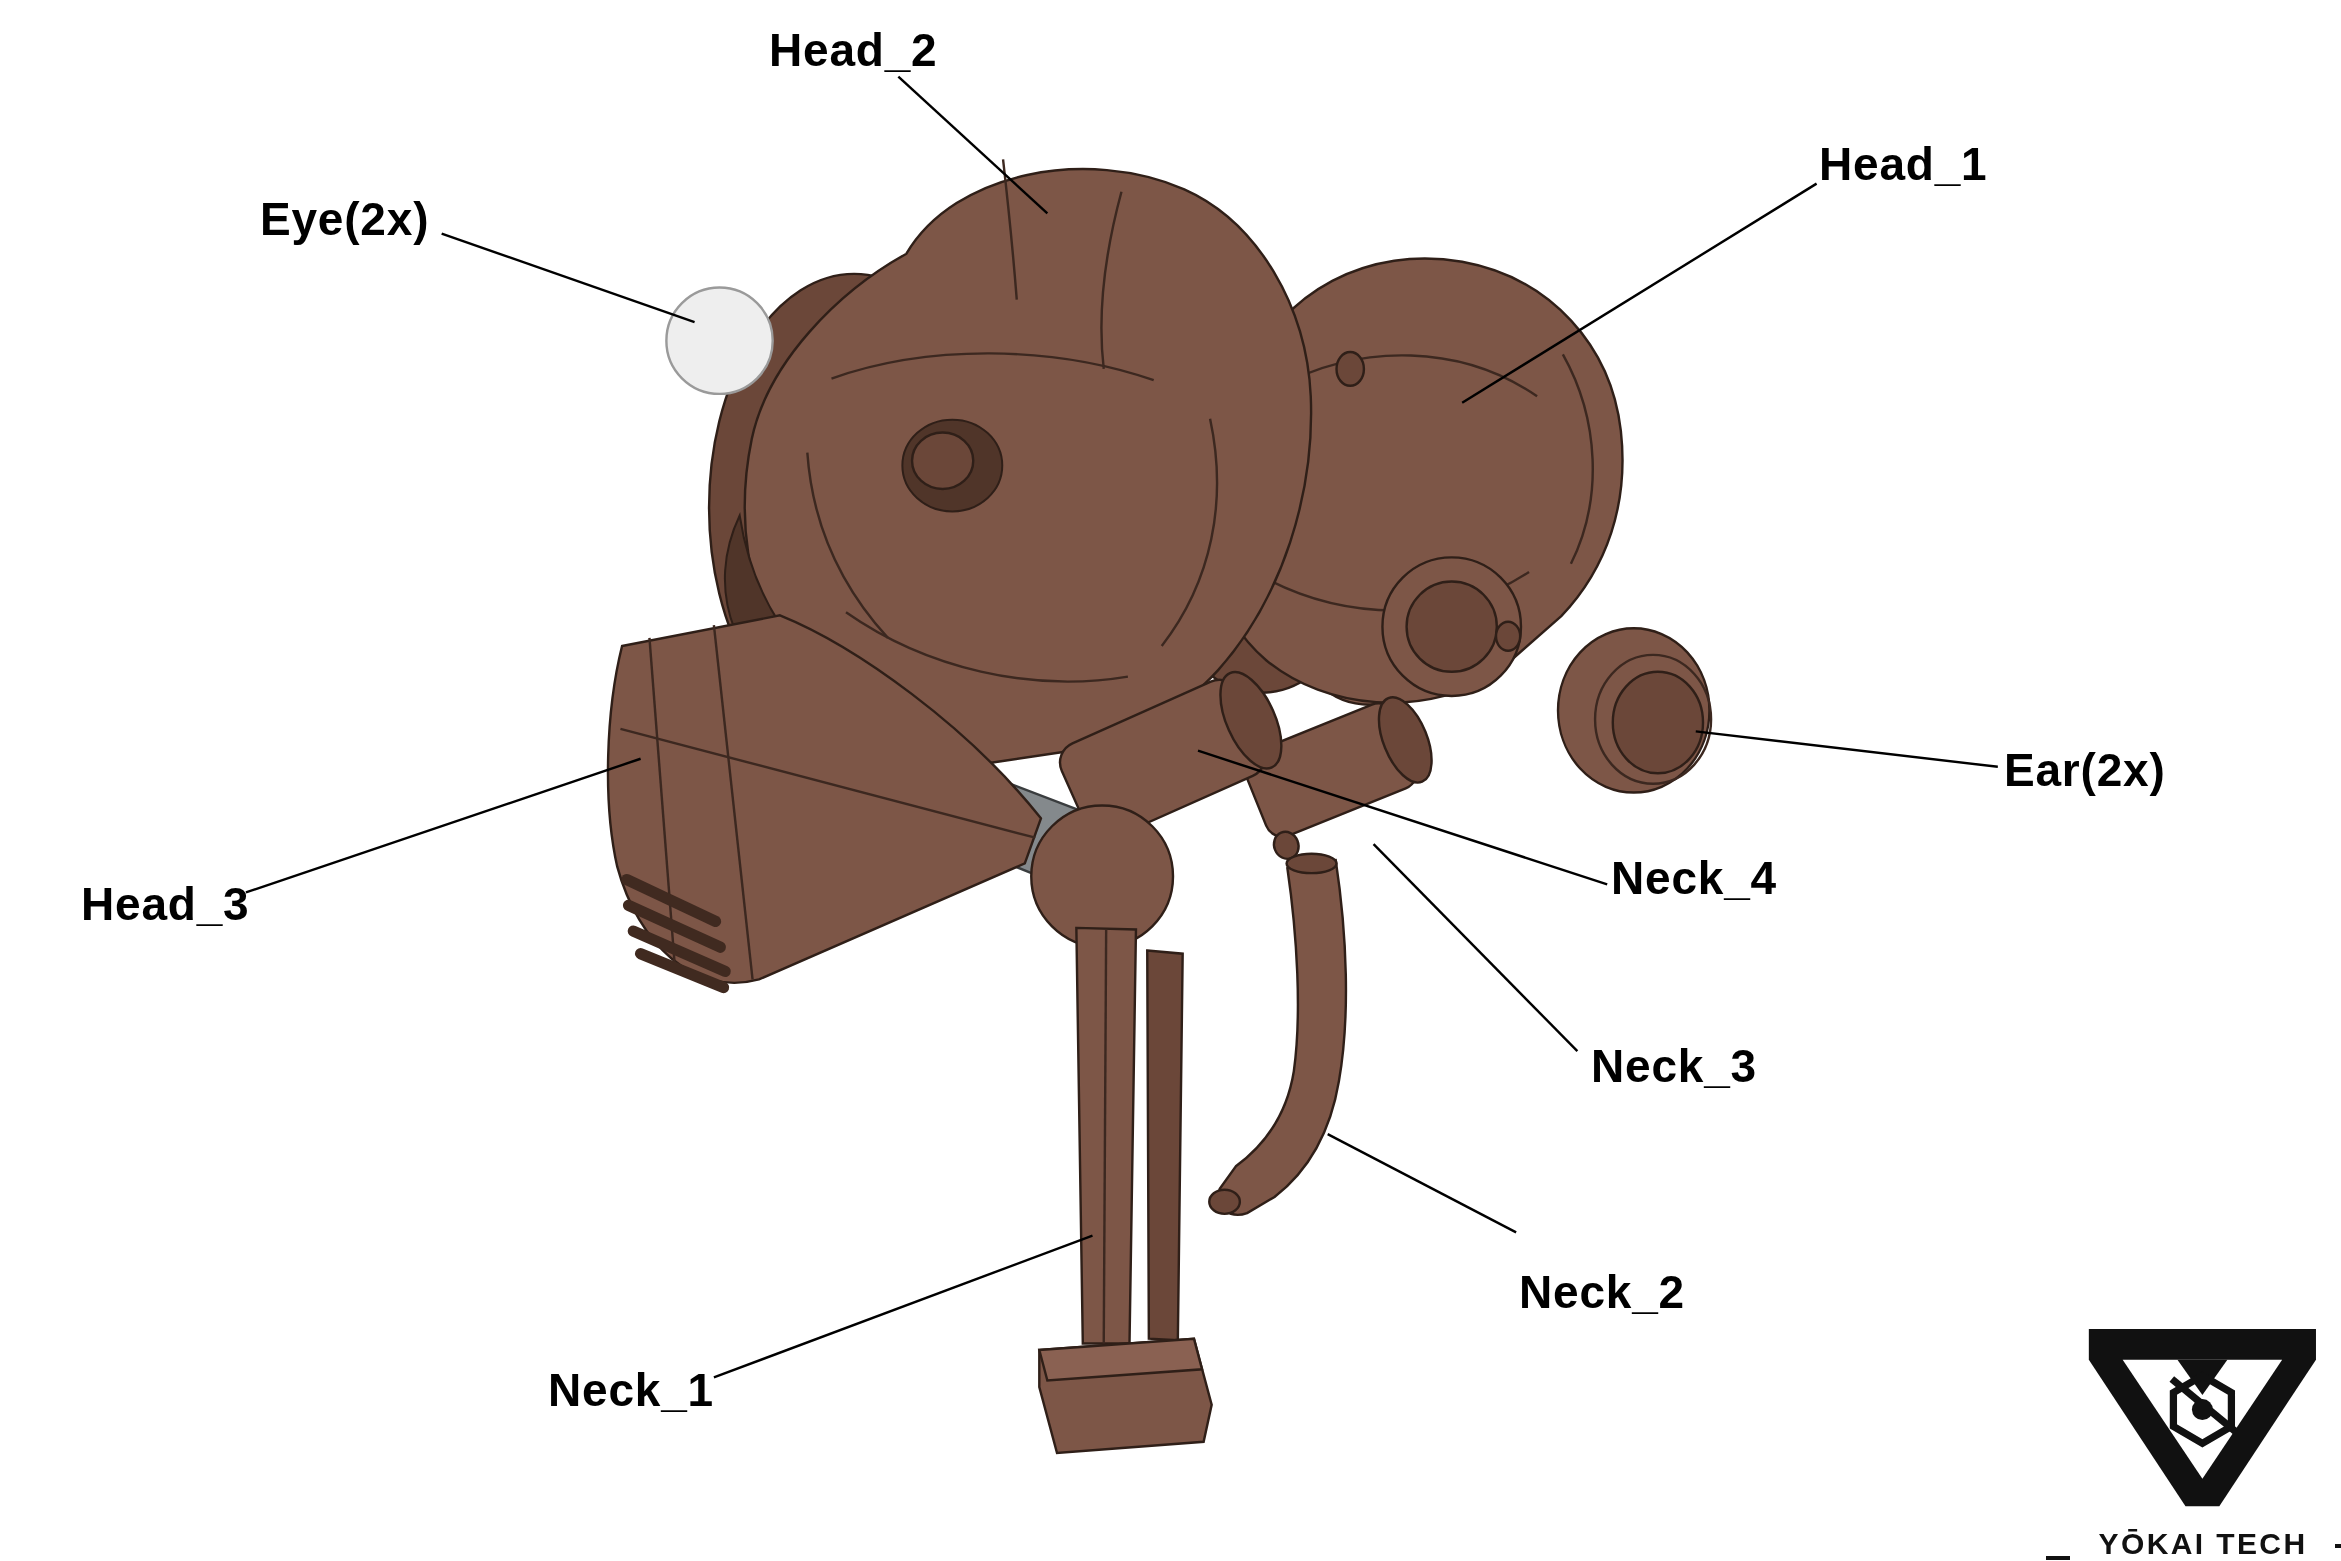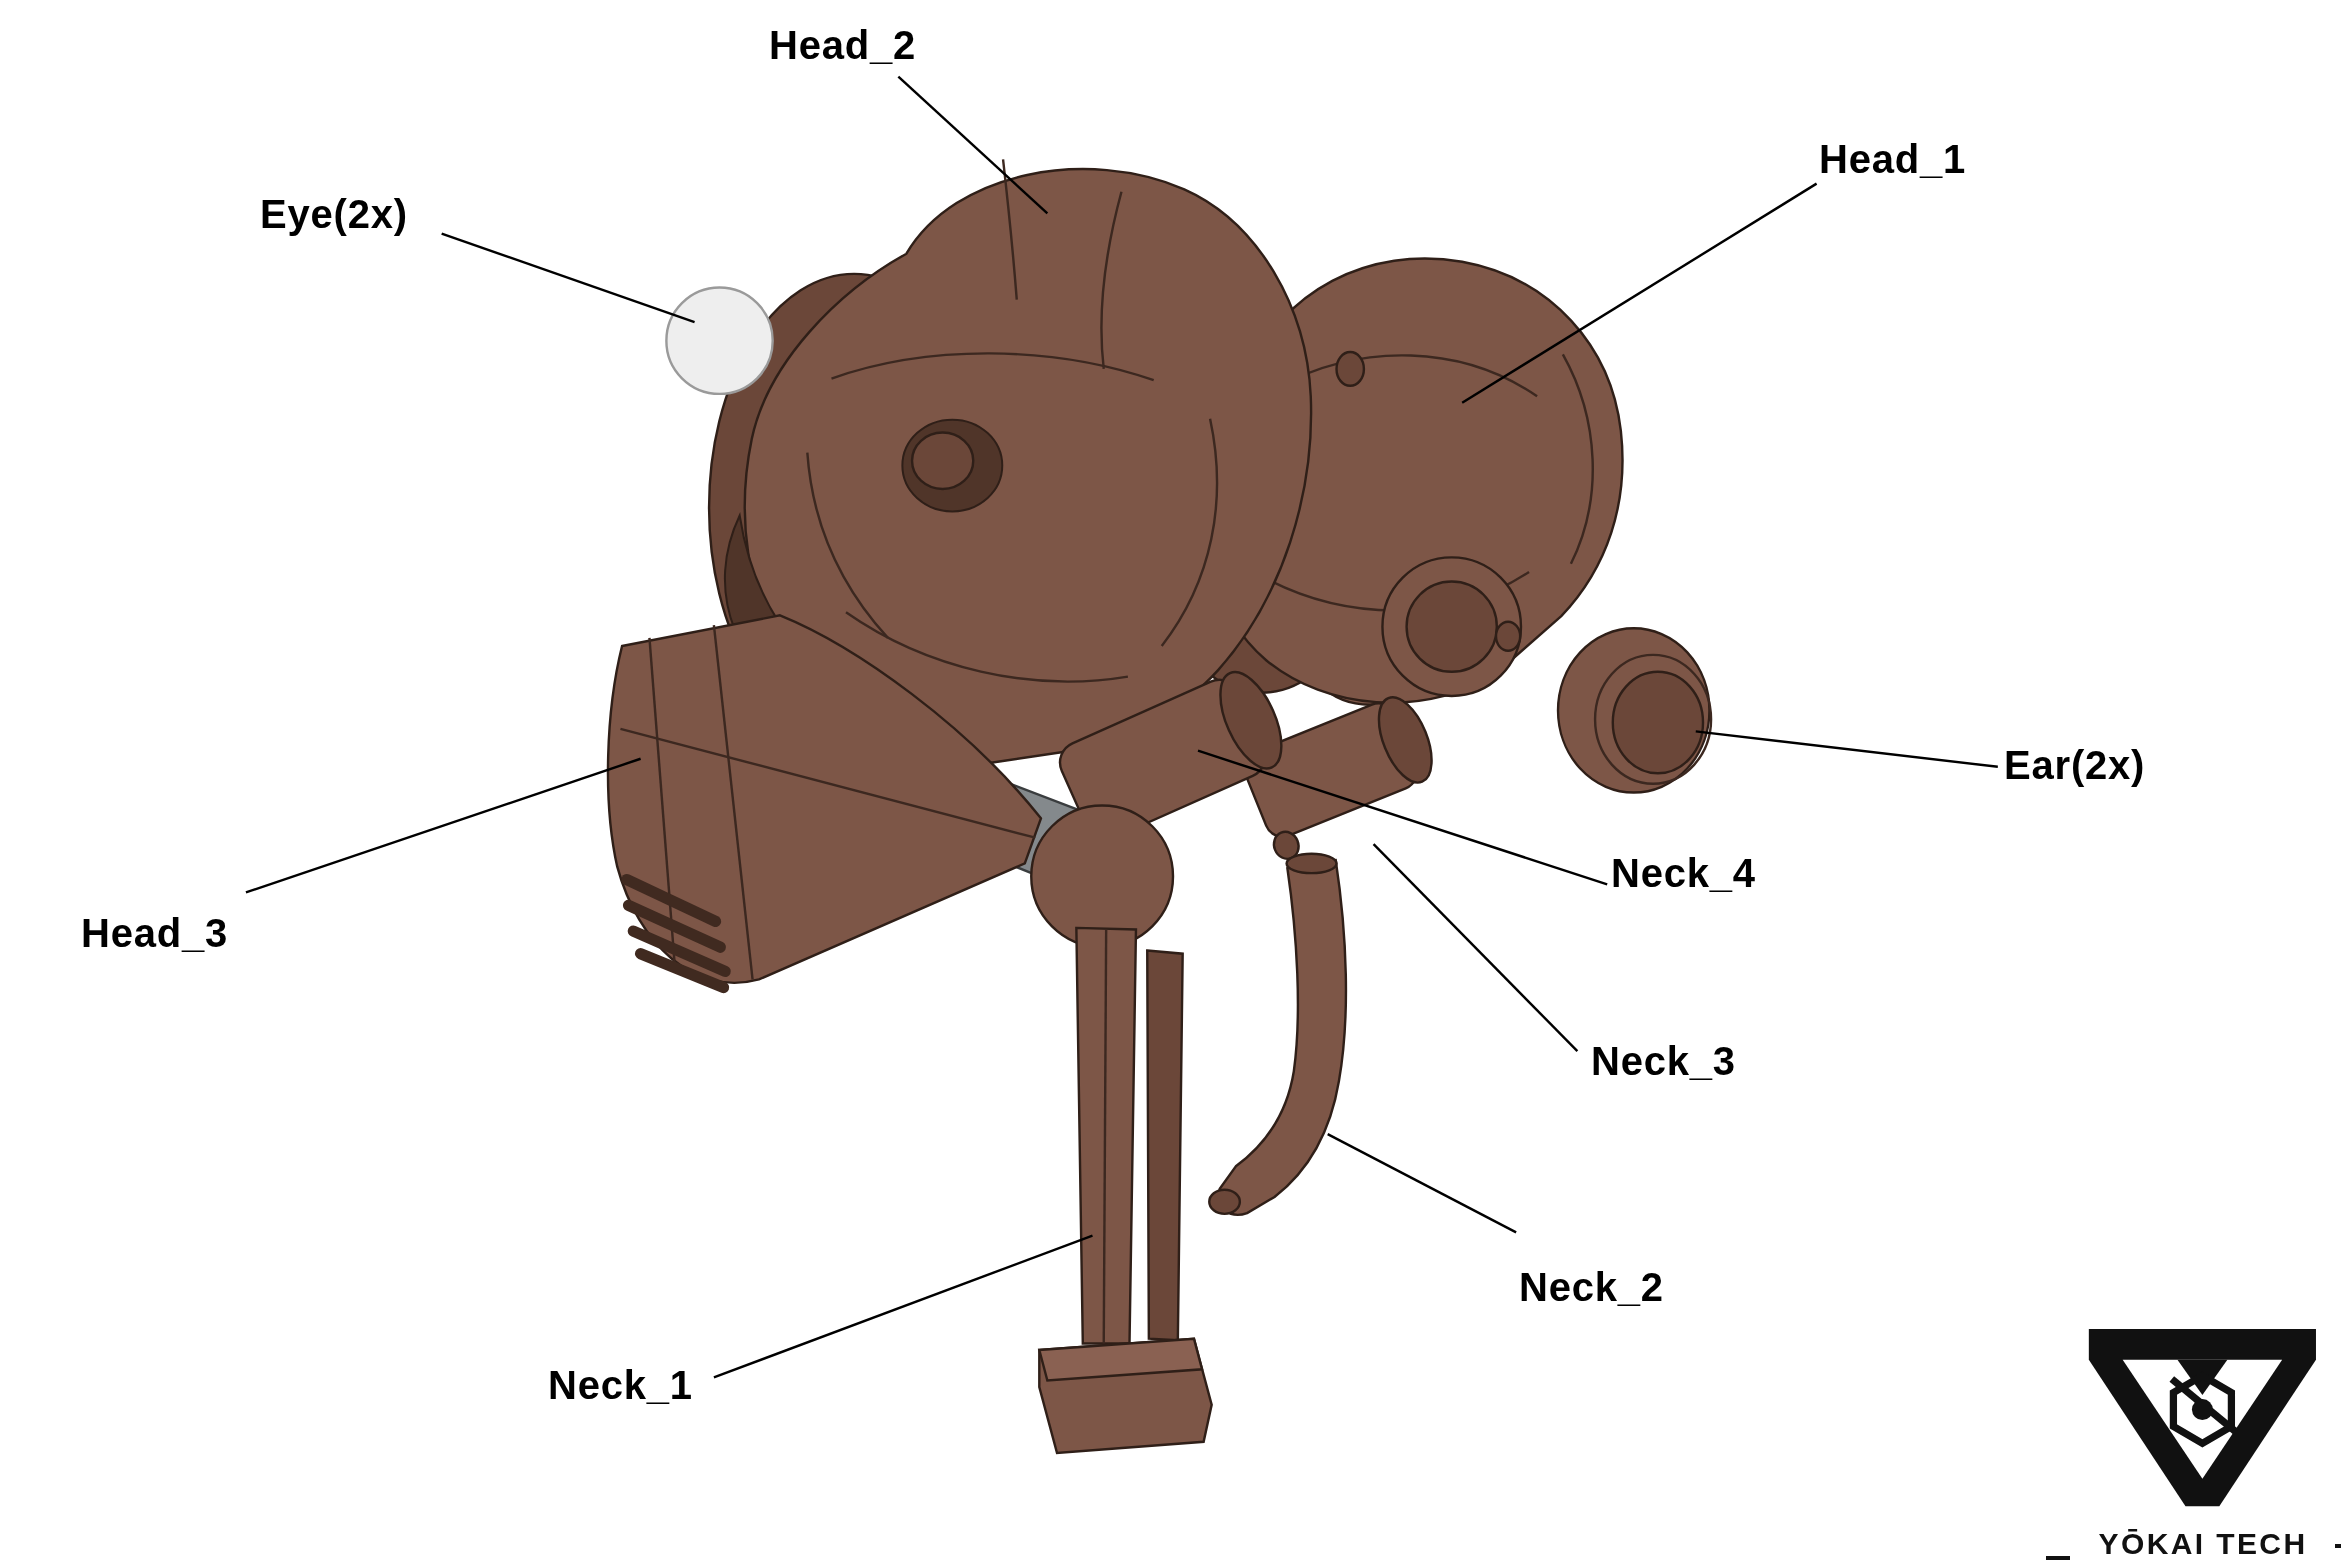--- a/index.html
+++ b/index.html
@@ -2,21 +2,21 @@
 <html style="font-size:13px"><head>
 <meta charset="utf-8">
 <style>
   html,body{margin:0;padding:0;background:#ffffff;}
   .stage{
     position:relative;width:2342px;height:1561px;background:#ffffff;
     overflow:hidden;font-family:"Liberation Sans",sans-serif;
   }
   .stage svg{position:absolute;left:0;top:0;}
   .callout{
-    position:absolute;font-weight:bold;font-size:40px;color:#000;
+    position:absolute;font-weight:bold;font-size:46px;color:#000;
     white-space:nowrap;letter-spacing:0.8px;
   }
   
   .p  {fill:#7d5647;stroke:#2f1f18;stroke-width:3;}
   .pd {fill:#6b4739;stroke:#2f1f18;stroke-width:3;}
   .pl {fill:#8a6152;stroke:#2f1f18;stroke-width:3;}
   .pk {fill:#503529;stroke:#2f1f18;stroke-width:2.5;}
   .seam{fill:none;stroke:#3c2820;stroke-width:3;}
   .gray {fill:#84898c;stroke:#3a3d3f;stroke-width:3;}
   .grayd{fill:#55595b;stroke:#3a3d3f;stroke-width:3;}
@@ -180,21 +180,21 @@
   </svg>
 
   <div class="callout" style="left:769px;top:22.6px;">Head_2</div>
 
   <div class="callout" style="left:1819px;top:137px;text-align:center;">Head_1</div>
 
   <div class="callout" style="left:260px;top:192px;text-align:right;">Eye(2x)</div>
 
   <div class="callout" style="left:2004px;top:743px;">Ear(2x)</div>
 
-  <div class="callout" style="left:81px;top:911px;">Head_3</div>
+  <div class="callout" style="left:81px;top:877px;">Head_3</div>
 
   <div class="callout" style="left:1611px;top:851px;">Neck_4</div>
 
   <div class="callout" style="left:1581px;top:1039px;margin-left:10px;">Neck_3</div>
 
   <div class="callout" style="left:1519px;top:1265px;">Neck_2</div>
 
   <div class="callout" style="left:548px;top:1363px;">Neck_1</div>
 
   <div class="brand">YŌKAI TECH</div>

